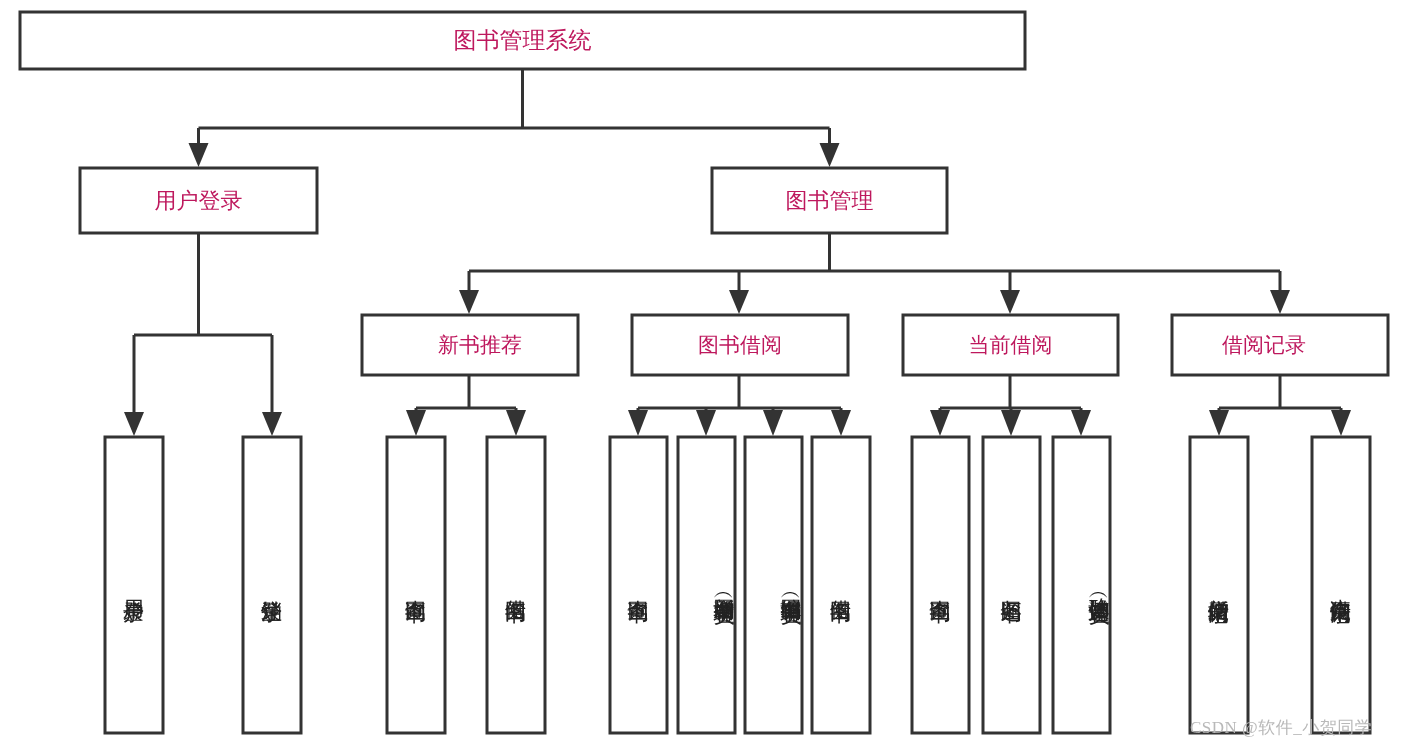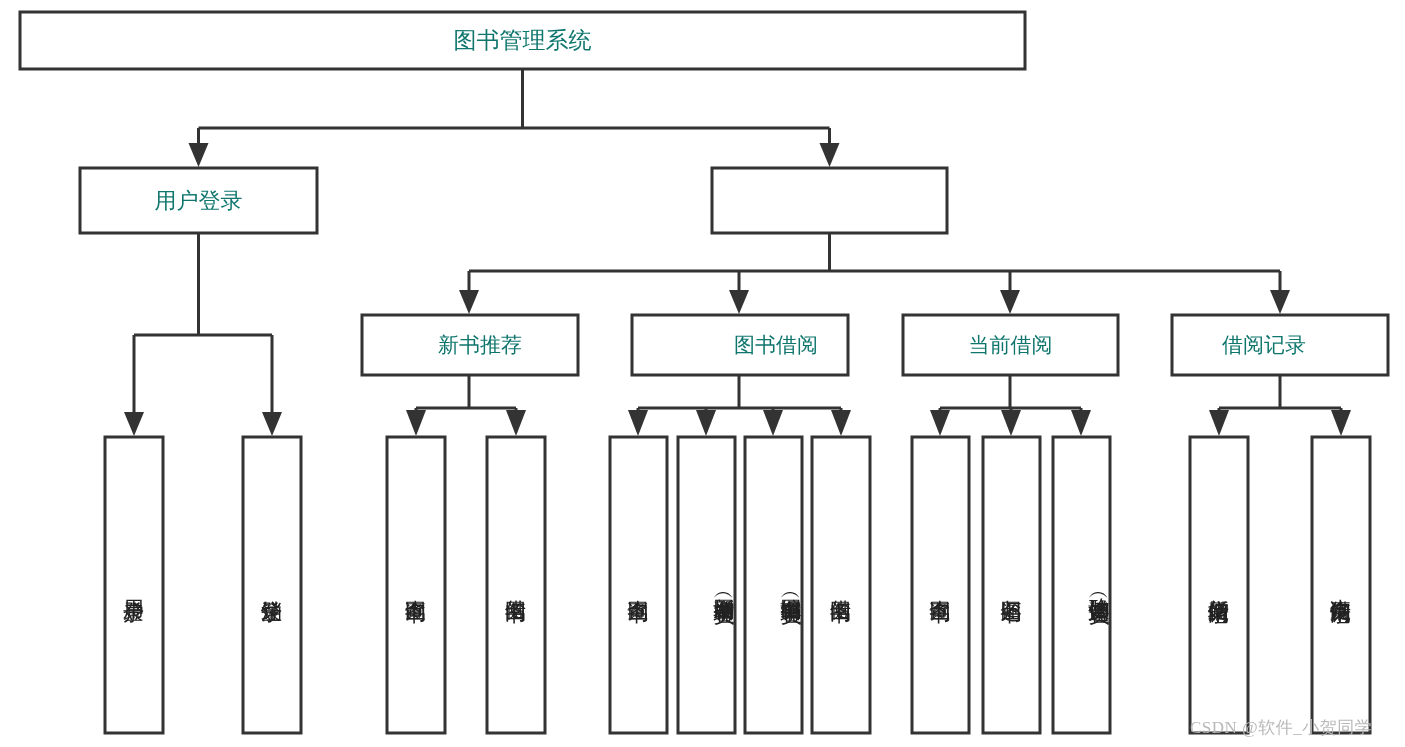--- a/index.html
+++ b/index.html
@@ -39,21 +39,21 @@
   }
   .arrow-head {
     fill: #333333;
     stroke: none;
   }
   .node-label-h {
     position: absolute;
     display: flex;
     align-items: center;
     justify-content: center;
-    color: #0f766e;
+    color: #be185d;
     font-family: "Liberation Sans", "DejaVu Sans", sans-serif;
     white-space: nowrap;
     pointer-events: none;
   }
   .node-label-v {
     position: absolute;
     display: flex;
     align-items: center;
     justify-content: center;
     color: #222222;
@@ -182,23 +182,24 @@
     <rect class="node-box" x="912" y="437" width="57" height="296"></rect>
     <rect class="node-box" x="983" y="437" width="57" height="296"></rect>
     <rect class="node-box" x="1053" y="437" width="57" height="296"></rect>
     <rect class="node-box" x="1190" y="437" width="58" height="296"></rect>
     <rect class="node-box" x="1312" y="437" width="58" height="296"></rect>
   </svg>
 
   <div class="node-label-h root-label" style="left:20px; top:12px; width:1005px; height:57px;">图书管理系统</div>
 
   <div class="node-label-h lvl2-label" style="left:80px; top:168px; width:237px; height:65px;">用户登录</div>
+  <div class="node-label-h lvl2-label" style="left:712px; top:168px; width:235px; height:65px;">图书管理</div>
 
   <div class="node-label-h lvl3-label" style="left:362px; top:315px; width:236px; height:60px;">新书推荐</div>
-  <div class="node-label-h lvl3-label" style="left:632px; top:315px; width:216px; height:60px;padding-left:36px;">图书借阅</div>
+  <div class="node-label-h lvl3-label" style="left:632px; top:315px; width:216px; height:60px;">图书借阅</div>
   <div class="node-label-h lvl3-label" style="left:903px; top:315px; width:215px; height:60px;">当前借阅</div>
   <div class="node-label-h lvl3-label" style="left:1172px; top:315px; width:184px; height:60px;">借阅记录</div>
 
   <div class="node-label-v leaf-label" style="left:105px; top:437px; width:58px; height:296px;">用户登录</div>
   <div class="node-label-v leaf-label" style="left:243px; top:437px; width:58px; height:296px;">注销登录</div>
   <div class="node-label-v leaf-label" style="left:387px; top:437px; width:58px; height:296px;">查询图书</div>
   <div class="node-label-v leaf-label" style="left:487px; top:437px; width:58px; height:296px;">借阅图书</div>
   <div class="node-label-v leaf-label" style="left:610px; top:437px; width:57px; height:296px;">查询图书</div>
   <div class="node-label-v leaf-label" style="left:678px; top:440px; width:57px; height:290px; align-items:flex-start;">新增图书（管理员）</div>
   <div class="node-label-v leaf-label" style="left:745px; top:440px; width:57px; height:290px; align-items:flex-start;">编辑图书（管理员）</div>

